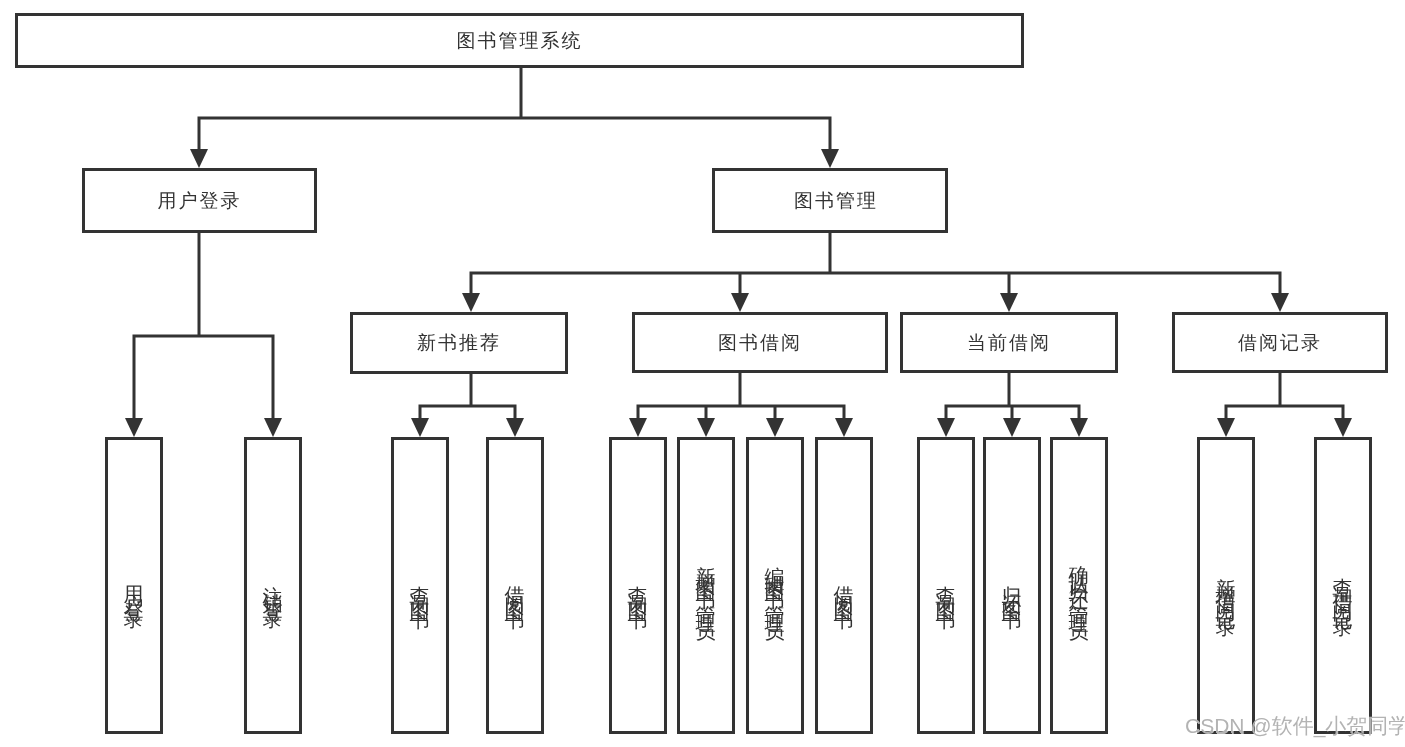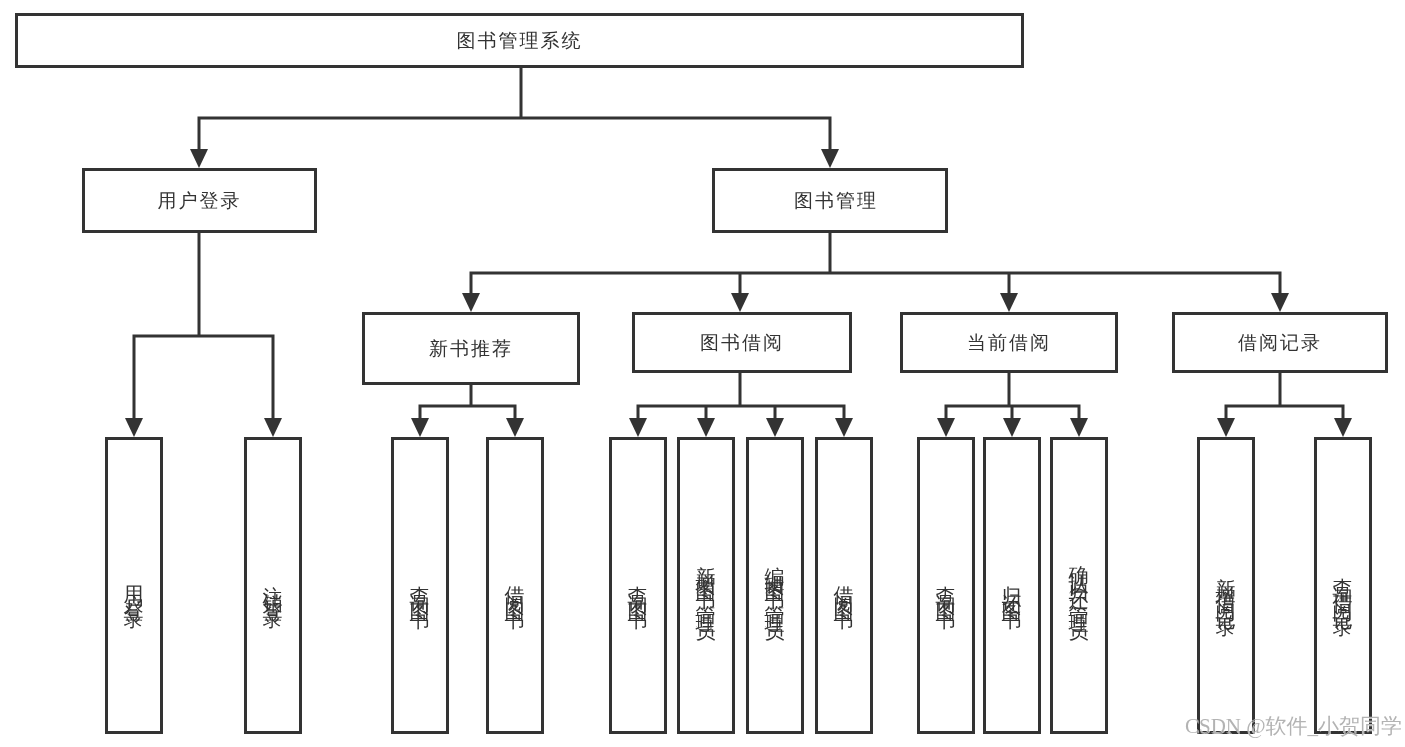--- a/index.html
+++ b/index.html
@@ -1,21 +1,21 @@
 <!DOCTYPE html>
 <html><head>
 <meta charset="utf-8">
 <style>
   html, body { margin: 0; padding: 0; background: #ffffff; }
   #canvas {
     position: relative;
     width: 1405px;
     height: 747px;
     background: #ffffff;
-    font-family: Liberation Serif, serif;
+    font-family: Liberation Sans, sans-serif;
     overflow: hidden;
     border-radius: 29px;
   }
   #connectors {
     position: absolute;
     left: 0; top: 0;
     width: 1405px; height: 747px;
     pointer-events: none;
   }
   .node {
@@ -109,24 +109,24 @@
     <span>图书管理系统</span>
   </div>
 
   <div class="node h-node" style="left:82px; top:168px; width:235px; height:65px;">
     <span>用户登录</span>
   </div>
   <div class="node h-node" style="left:712px; top:168px; width:236px; height:65px;padding-left:12px;">
     <span>图书管理</span>
   </div>
 
-  <div class="node h-node" style="left:362px; top:312px; width:218px; height:73px;">
+  <div class="node h-node" style="left:350px; top:312px; width:218px; height:62px;">
     <span>新书推荐</span>
   </div>
-  <div class="node h-node" style="left:632px; top:312px; width:220px; height:61px;">
+  <div class="node h-node" style="left:632px; top:312px; width:256px; height:61px;">
     <span>图书借阅</span>
   </div>
   <div class="node h-node" style="left:900px; top:312px; width:218px; height:61px;">
     <span>当前借阅</span>
   </div>
   <div class="node h-node" style="left:1172px; top:312px; width:216px; height:61px;">
     <span>借阅记录</span>
   </div>
 
   <div class="node v-node" style="left:105px;">

